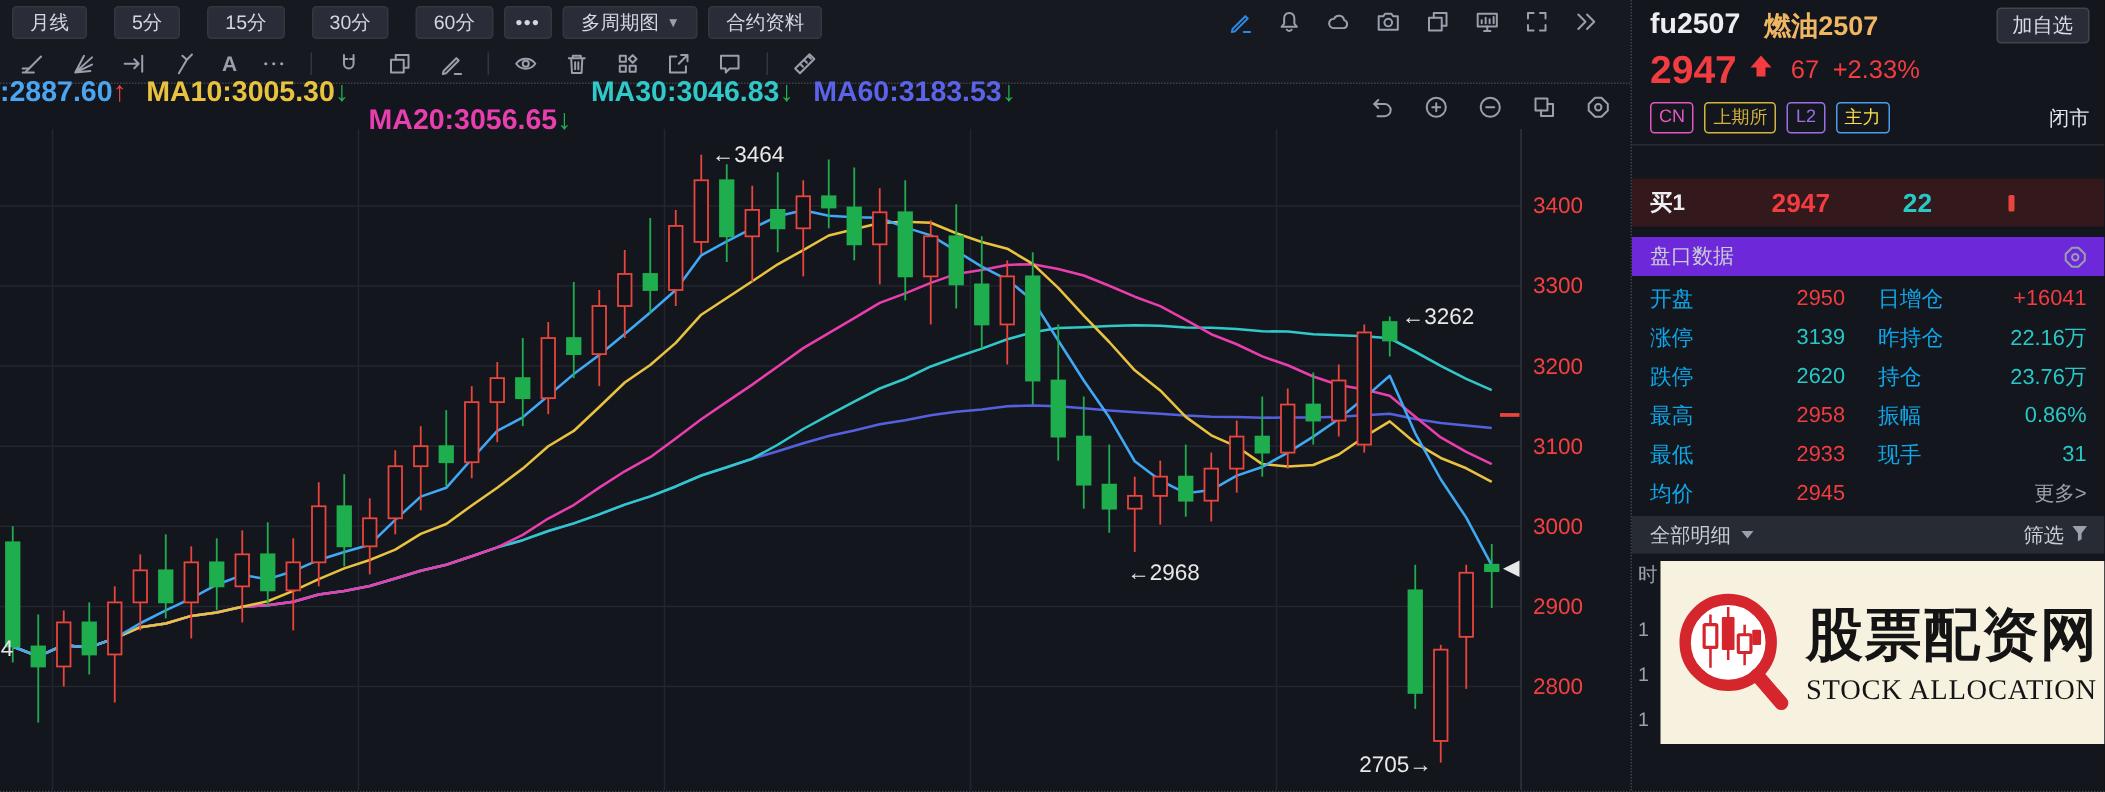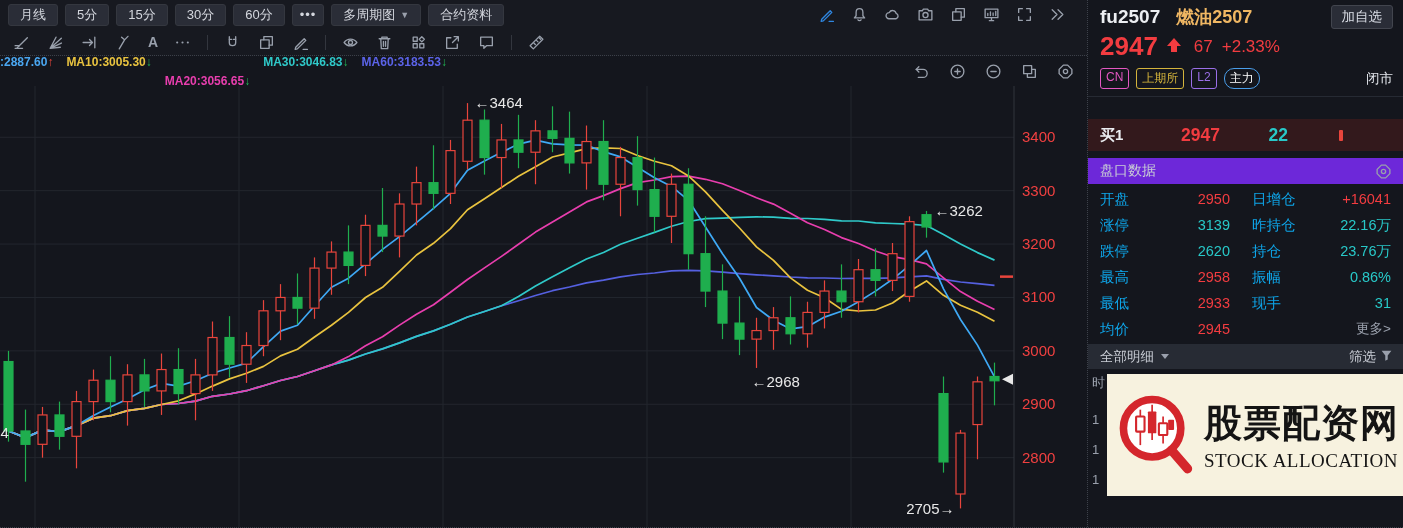--- a/index.html
+++ b/index.html
@@ -16,21 +16,21 @@
   .caret { font-size:9px; color:#9aa0ac; margin-left:5px; }
   .tbicons { margin-left:auto; display:flex; align-items:center; gap:14px; padding-right:10px; }
   .icn { width:19px; height:19px; display:flex; align-items:center; justify-content:center; cursor:pointer; }
   .icn svg { width:17px; height:17px; stroke:#99a0ac; fill:none; stroke-width:1.25; stroke-linecap:round; stroke-linejoin:round; }
   .icn.blue svg { stroke:#2f86e0; }
   .tb2 { height:27px; display:flex; align-items:center; gap:15px; padding:0 8px 0 12px;
     border-bottom:1px dotted #3c4049; background:#171920; }
   .vdiv { width:1px; height:15px; background:#33363e; }
   .atool { color:#99a0ac; font-size:14px; font-weight:bold; cursor:pointer; }
 
-  .mabar { height:30px; display:flex; align-items:center; font-size:12px; font-weight:600; background:#14161d; }
+  .mabar { height:30px; display:flex; align-items:center; font-size:19px; font-weight:600; background:#14161d; }
   .ma-item { margin-right:13px; white-space:nowrap; }
   .ma-up { color:#e8453c; font-weight:bold; }
   .ma-dn { color:#21b454; font-weight:bold; }
   .ma-icons { margin-left:auto; display:flex; gap:17px; padding-right:12px; }
 
   .chartwrap { position:relative; height:441px; }
   svg text { font-family:"Liberation Sans", sans-serif; }
 
   
   .panel { width:316px; background:#14161d; border-left:1px dotted #3e424b; display:flex; flex-direction:column; position:relative; }
@@ -86,21 +86,21 @@
   .wmtitle { font-size:38px; font-weight:bold; color:#141414; letter-spacing:1px; white-space:nowrap; }
   .wmsub { font-family:"Liberation Serif", serif; font-size:19px; color:#141414; letter-spacing:0.5px; white-space:nowrap; margin-top:1px; }
 </style>
 </head>
 <body>
 
 <div class="page">
 
   <div class="left">
     <div class="tb1">
-      <span id="period-buttons" style="display:flex;gap:7px">
+      <span id="period-buttons" style="display:flex;gap:18px">
           <span class="pbtn">月线</span>
           <span class="pbtn">5分</span>
           <span class="pbtn">15分</span>
           <span class="pbtn">30分</span>
           <span class="pbtn">60分</span>
         </span>
       <span class="pbtn small">•••</span>
       <span class="pbtn">
           <span>多周期图</span>
           <span class="caret">▼</span>
@@ -451,21 +451,21 @@
             </svg></span>
         <span class="chg">67</span>
         <span class="chgp">+2.33%</span>
       </div>
     </div>
     <div class="badges">
       <span id="badge-list" style="display:flex;gap:7px">
           <span class="badge" style="color: rgb(227, 87, 194); border-color: rgb(227, 87, 194);">CN</span>
           <span class="badge" style="color: rgb(212, 180, 60); border-color: rgb(212, 180, 60);">上期所</span>
           <span class="badge" style="color: rgb(155, 111, 232); border-color: rgb(155, 111, 232);">L2</span>
-          <span class="badge" style="color: #ffffff; border-color: rgb(74, 158, 234); border-radius: 10px;">主力</span>
+          <span class="badge" style="color: #fde047; border-color: rgb(74, 158, 234);">主力</span>
         </span>
       <span class="mstat">闭市</span>
     </div>
     <div class="hdiv"></div>
 
     <div class="obrow bid">
       <span class="oblab">买1</span>
       <span class="obpx">2947</span>
       <span class="obvol">22</span>
       <span class="obbar">

